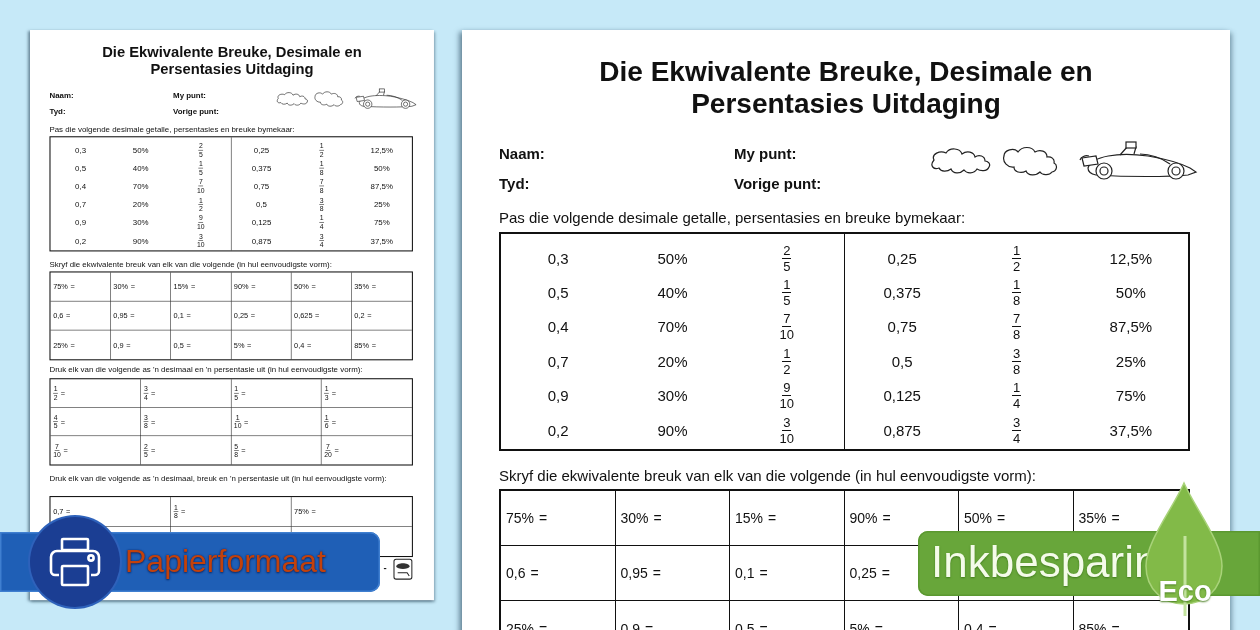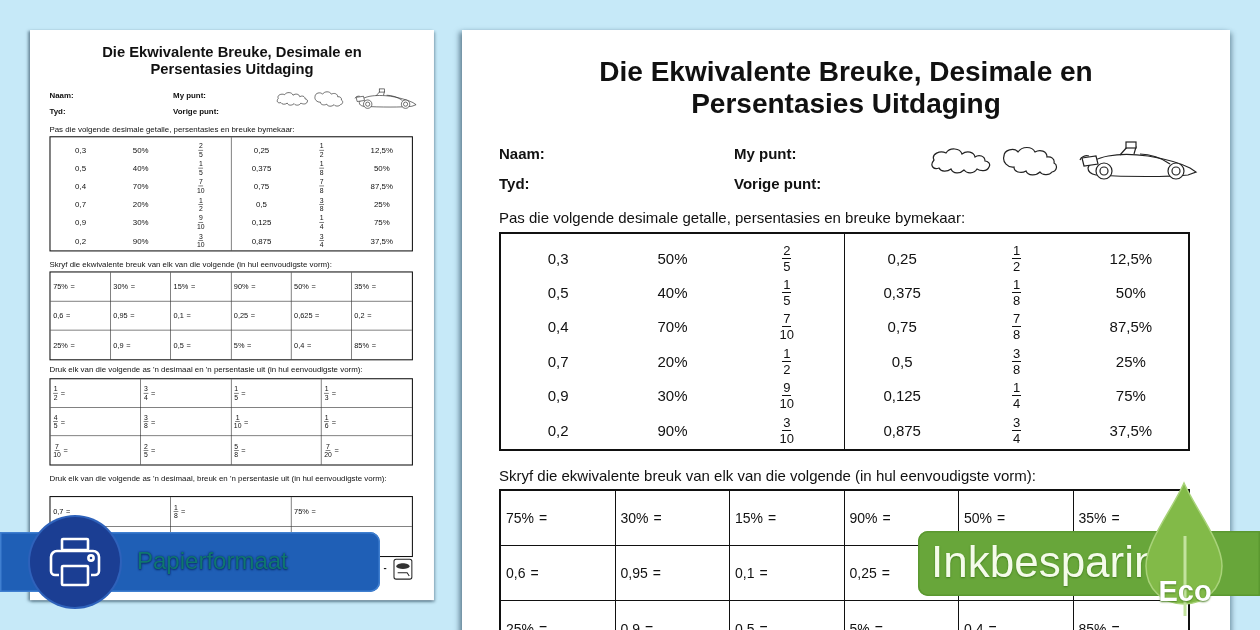--- a/index.html
+++ b/index.html
@@ -47,21 +47,21 @@
 
     .footer-dash { position:absolute; left:672px; top:1012px; font-size:18px; font-weight:bold; }
     .footer-logo { position:absolute; left:690px; top:1004px; width:38px; height:42px; }
 
     
     .paper-bar { position:absolute; left:0; top:532px; width:380px; height:60px;
       background:#1f5fb6; border-radius:0 10px 10px 0; box-shadow:0 0 0 1.5px #3f7fd0 inset; }
     .paper-circle { position:absolute; left:30px; top:517px; width:90px; height:90px; border-radius:50%;
       background:#1b3e93; box-shadow:0 0 0 2px #2e62bb; }
     .paper-circle svg { position:absolute; left:18px; top:18px; width:54px; height:54px; }
-    .paper-label { position:absolute; left:137px; top:541px; font-size:24px; line-height:40px; color:#0f766e;
+    .paper-label { position:absolute; left:125px; top:541px; font-size:32px; line-height:40px; color:#c2410c;
       text-shadow:0 0 2px #0c2d6e, 0 1px 2px #0c2d6e; }
 
     .ink-bar { position:absolute; left:918px; top:531px; width:342px; height:65px;
       background:#68a63a; border-radius:10px 0 0 10px; box-shadow:0 0 0 1.5px #5b9830 inset; }
     .ink-label { position:absolute; left:931px; top:542px; font-size:44px; line-height:40px; color:#f4fbe9;
       text-shadow:0 1px 2px #3f7a1c; }
     .leaf { position:absolute; left:1144px; top:480px; width:82px; height:140px; }
     .eco-label { position:absolute; left:1150px; top:572px; width:70px; text-align:center; font-weight:bold;
       font-size:29px; line-height:38px; color:#fff; text-shadow:0 1px 2px #4a7e22; }
   </style>

